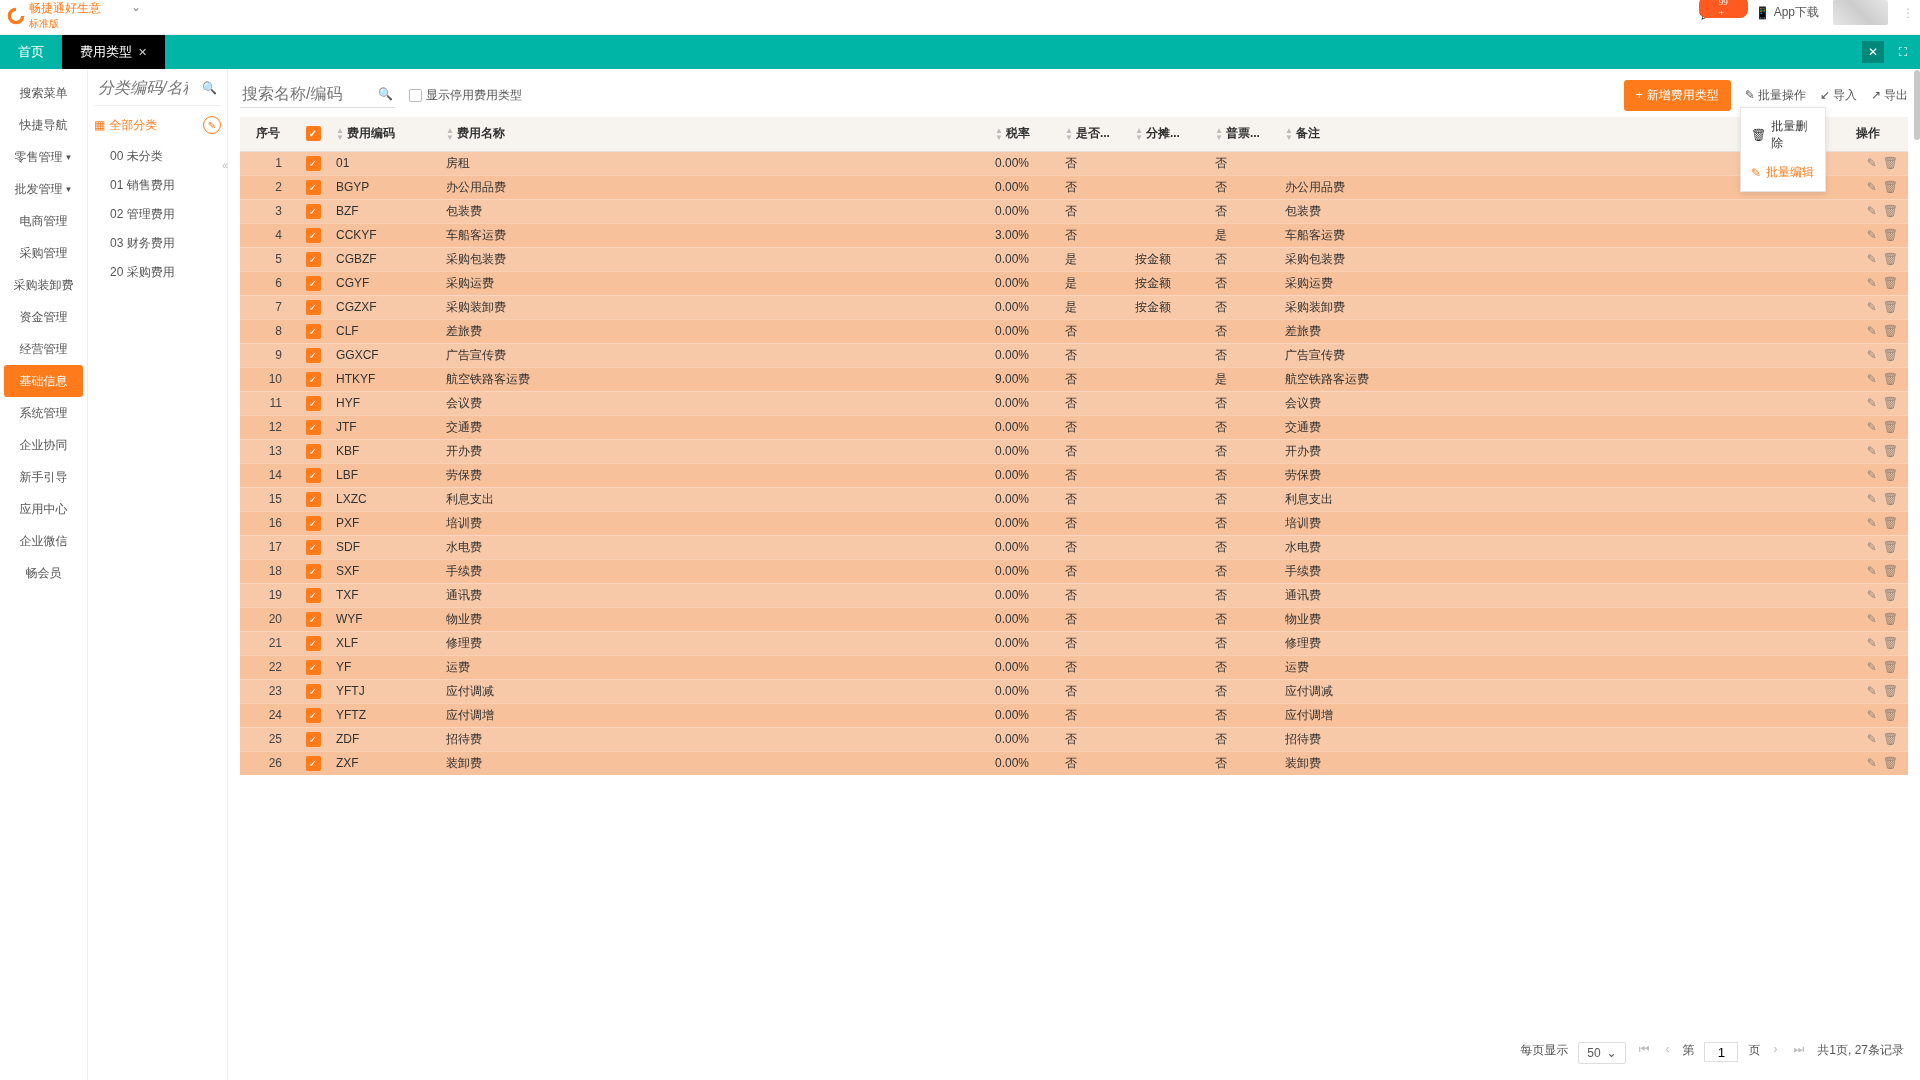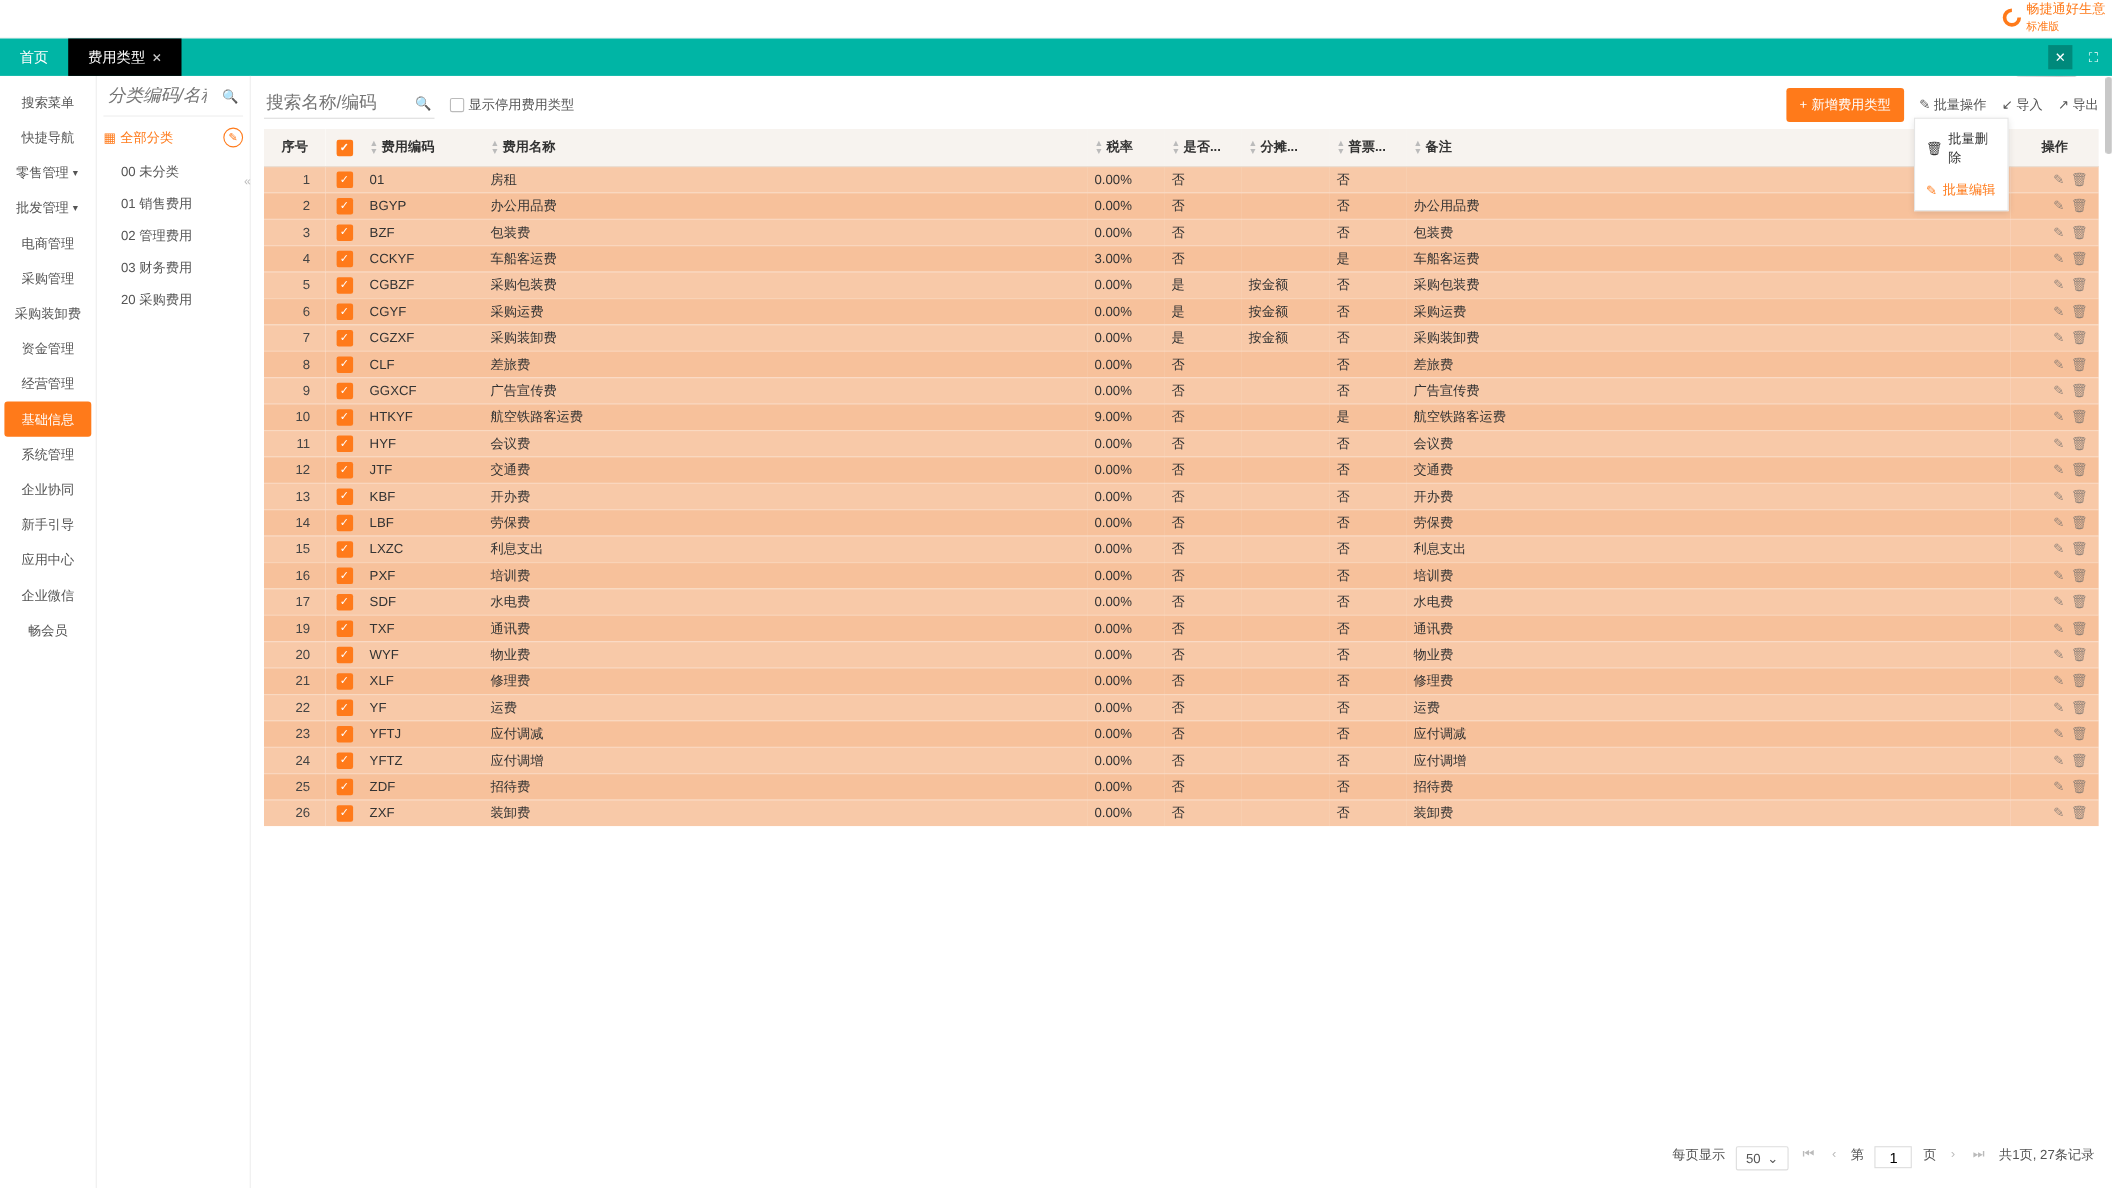--- a/index.html
+++ b/index.html
@@ -1,18 +1,18 @@
 <!DOCTYPE html>
 <html><head>
 <meta charset="utf-8">
 <style>
 * { margin: 0; padding: 0; box-sizing: border-box; font-family: "Microsoft YaHei", Arial, sans-serif; }
 body { font-size: 12px; color: #333; background: #fff; overflow: hidden; }
 
-.topbar { height: 35px; display: flex; align-items: flex-end; border-bottom: 1px solid #eee; padding: 0 6px; flex-direction: column; }
+.topbar { height: 35px; display: flex; align-items: flex-start; border-bottom: 1px solid #eee; padding: 0 6px; }
 .logo { display: flex; align-items: center; gap: 3px; color: #ff7a1a; font-size: 12px; }
 .logo svg { width: 20px; height: 20px; }
 .logo-sub { font-size: 10px; }
 .topbar-mid { flex: 1; display: flex; align-items: center; gap: 12px; padding-left: 30px; color: #888; }
 .dropdown-area { display: flex; align-items: center; gap: 6px; cursor: pointer; }
 .topbar-right { display: flex; align-items: center; gap: 14px; color: #555; }
 .msg-wrap { position: relative; display: flex; align-items: center; gap: 3px; cursor: pointer; }
 .badge { position: absolute; top: -8px; right: -6px; background: #ff5a1f; color: #fff; border-radius: 8px; font-size: 9px; padding: 1px 20px; font-family: Liberation Serif, serif; }
 .app-dl { display: flex; align-items: center; gap: 3px; cursor: pointer; }
 .avatar-box { width: 55px; height: 25px; background: linear-gradient(45deg,#e6e6e6,#ccc,#e6e6e6); border-radius: 2px; }
@@ -440,20 +440,32 @@
               <td>SDF</td>
               <td>水电费</td>
               <td>0.00%</td>
               <td>否</td>
               <td></td>
               <td>否</td>
               <td>水电费</td>
               <td class="opscell"><span class="opicon">✎</span><span class="opicon">🗑</span></td>
             </tr>
             <tr>
+              <td class="idx">18</td>
+              <td class="chkcell"><span class="chkon">✓</span></td>
+              <td>SXF</td>
+              <td>手续费</td>
+              <td>0.00%</td>
+              <td>否</td>
+              <td></td>
+              <td>否</td>
+              <td>手续费</td>
+              <td class="opscell"><span class="opicon">✎</span><span class="opicon">🗑</span></td>
+            </tr>
+            <tr>
               <td class="idx">19</td>
               <td class="chkcell"><span class="chkon">✓</span></td>
               <td>TXF</td>
               <td>通讯费</td>
               <td>0.00%</td>
               <td>否</td>
               <td></td>
               <td>否</td>
               <td>通讯费</td>
               <td class="opscell"><span class="opicon">✎</span><span class="opicon">🗑</span></td>

